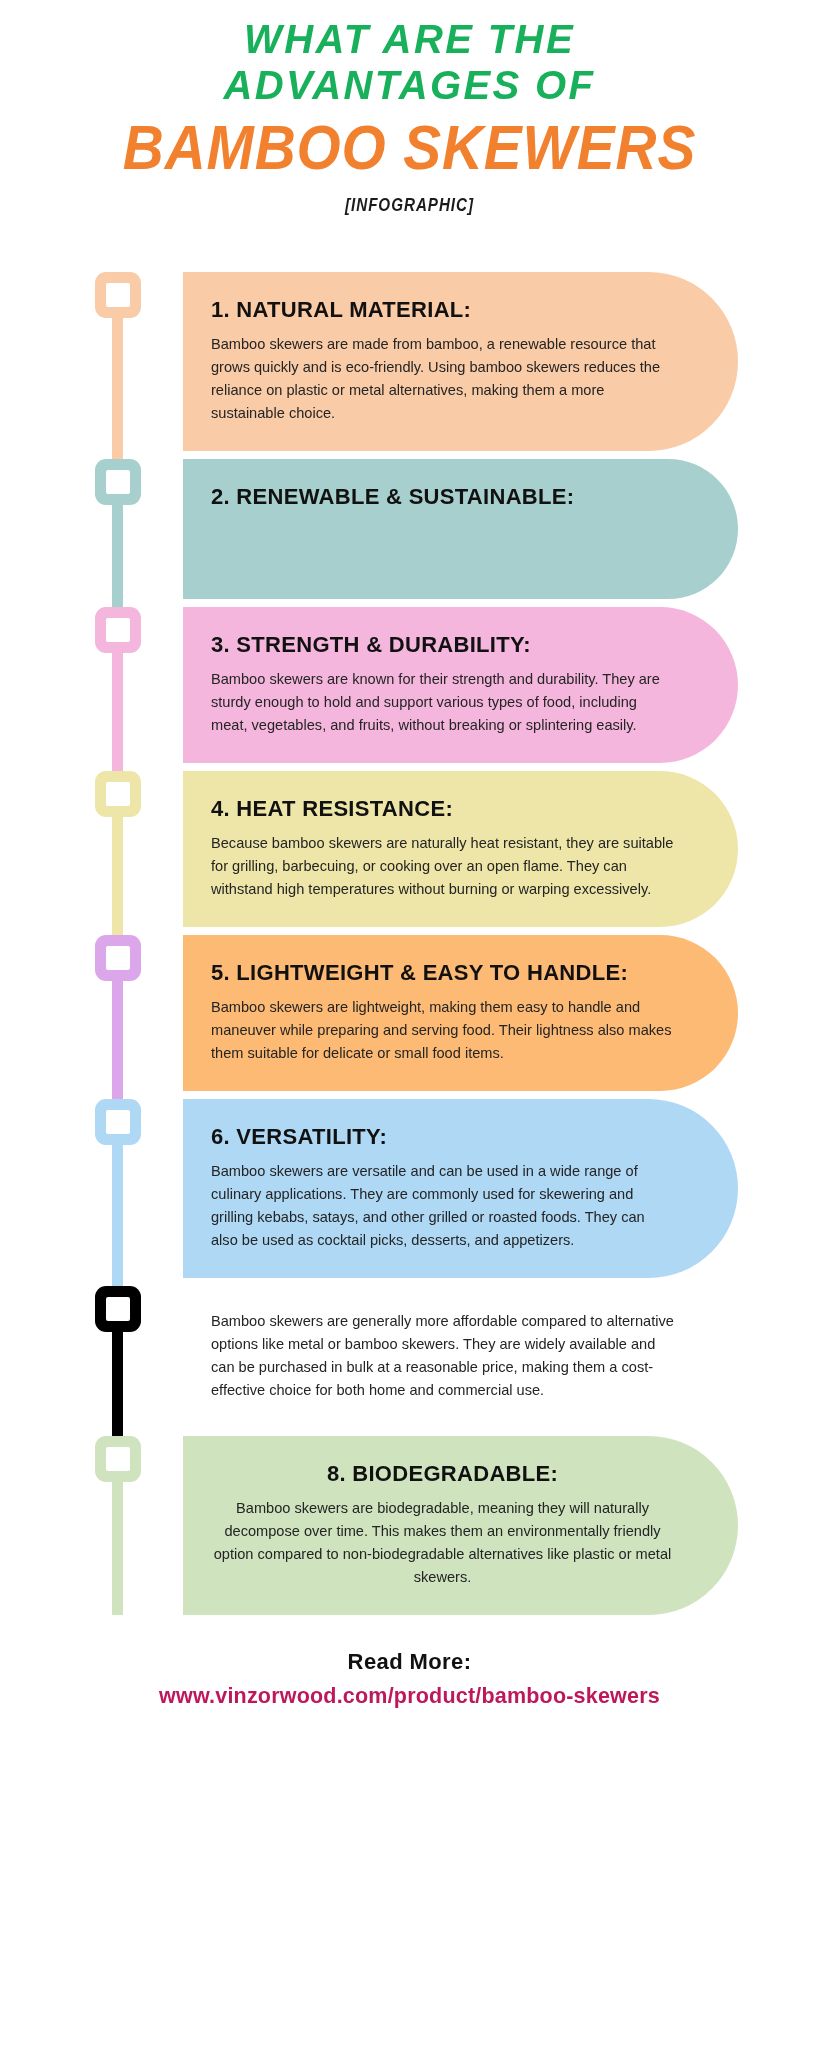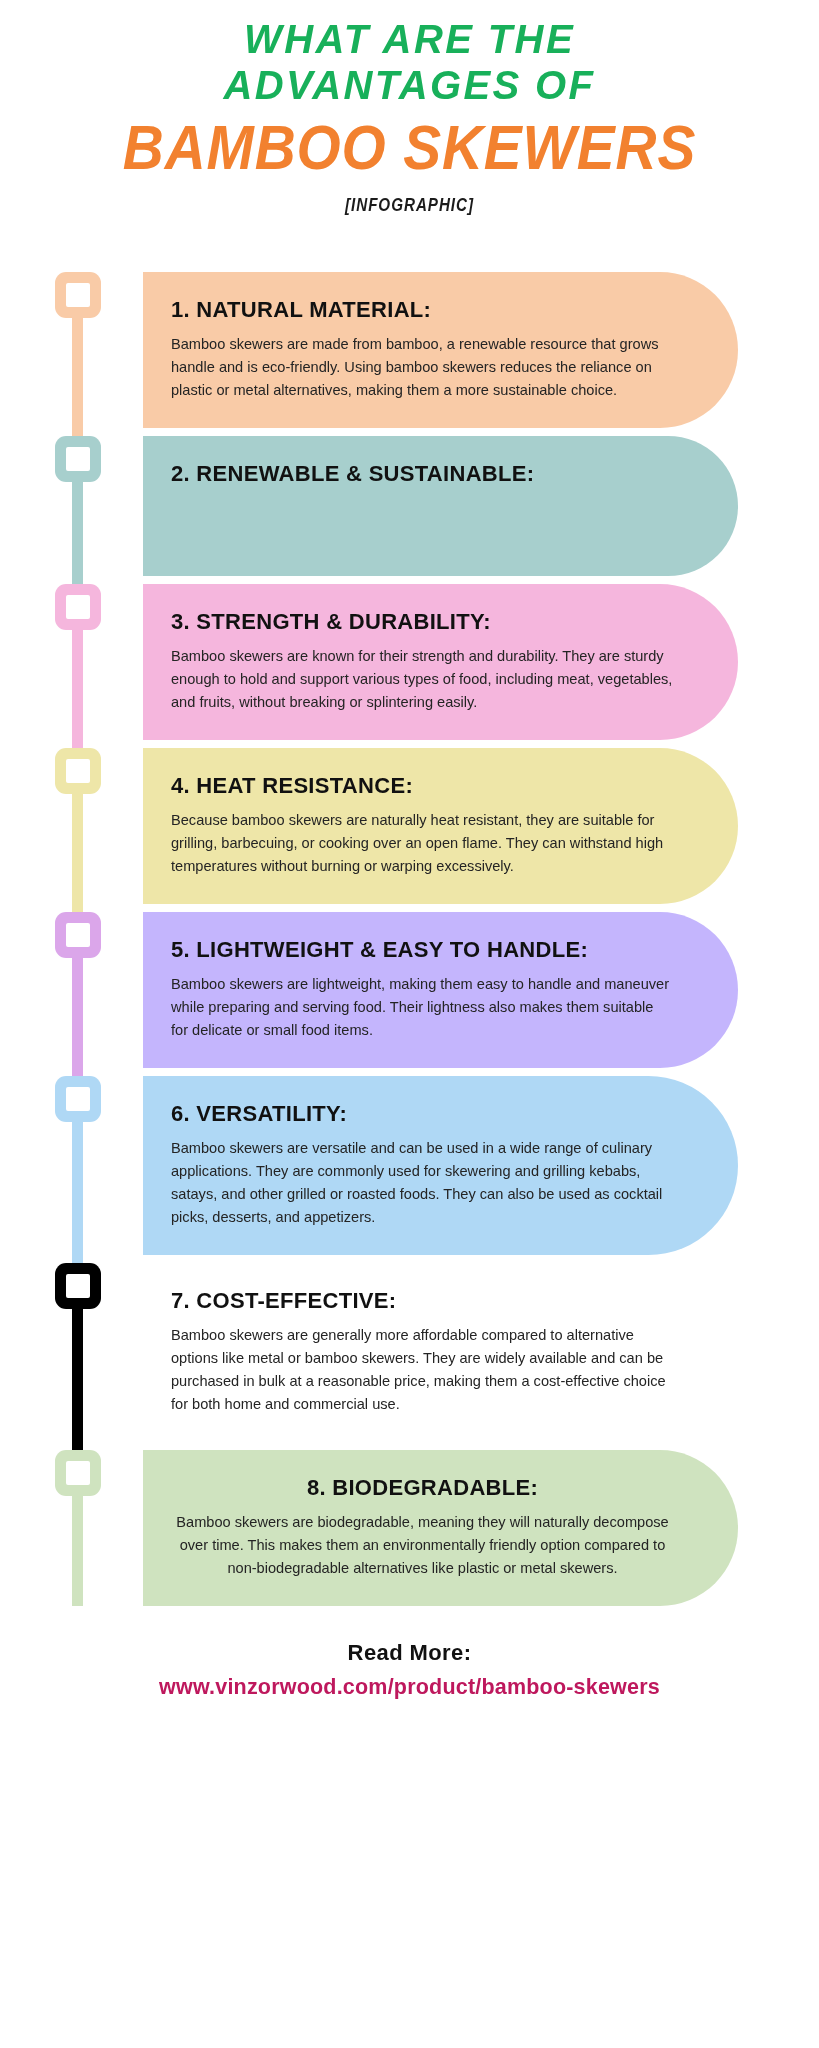--- a/index.html
+++ b/index.html
@@ -70,20 +70,21 @@
     position: relative;
     margin-top: 56px;
     padding-left: 0;
   }
 
   .row {
     position: relative;
     display: flex;
     align-items: stretch;
     margin-bottom: 8px;
+    padding-left: 40px;
   }
 
   
   .rail {
     position: relative;
     width: 143px;
     flex: 0 0 143px;
   }
   .marker {
     position: absolute;
@@ -184,21 +185,21 @@
 
   <div class="timeline">
 
     <div class="row">
       <div class="rail" style="color: rgb(249, 203, 167);">
         <span class="marker"></span>
         <span class="stem"></span>
       </div>
       <div class="card" style="background: rgb(249, 203, 167);">
         <h2 class="card-title">1. NATURAL MATERIAL:</h2>
-        <p class="card-body">Bamboo skewers are made from bamboo, a renewable resource that grows handle and is eco-friendly. Using bamboo skewers reduces the reliance on plastic or metal alternatives, making them a more sustainable choice.</p>
+        <p class="card-body">Bamboo skewers are made from bamboo, a renewable resource that grows quickly and is eco-friendly. Using bamboo skewers reduces the reliance on plastic or metal alternatives, making them a more sustainable choice.</p>
       </div>
     </div>
 
     <div class="row">
       <div class="rail" style="color: rgb(167, 207, 205);">
         <span class="marker"></span>
         <span class="stem"></span>
       </div>
       <div class="card" style="background: rgb(167, 207, 205);">
         <h2 class="card-title">2. RENEWABLE &amp; SUSTAINABLE:</h2>
@@ -225,21 +226,21 @@
         <h2 class="card-title">4. HEAT RESISTANCE:</h2>
         <p class="card-body">Because bamboo skewers are naturally heat resistant, they are suitable for grilling, barbecuing, or cooking over an open flame. They can withstand high temperatures without burning or warping excessively.</p>
       </div>
     </div>
 
     <div class="row">
       <div class="rail" style="color: rgb(219, 166, 234);">
         <span class="marker"></span>
         <span class="stem"></span>
       </div>
-      <div class="card" style="background: #c4b5fd;">
+      <div class="card" style="background: #fdba74;">
         <h2 class="card-title">5. LIGHTWEIGHT &amp; EASY TO HANDLE:</h2>
         <p class="card-body">Bamboo skewers are lightweight, making them easy to handle and maneuver while preparing and serving food. Their lightness also makes them suitable for delicate or small food items.</p>
       </div>
     </div>
 
     <div class="row">
       <div class="rail" style="color: rgb(175, 216, 245);">
         <span class="marker"></span>
         <span class="stem"></span>
       </div>
@@ -248,21 +249,20 @@
         <p class="card-body">Bamboo skewers are versatile and can be used in a wide range of culinary applications. They are commonly used for skewering and grilling kebabs, satays, and other grilled or roasted foods. They can also be used as cocktail picks, desserts, and appetizers.</p>
       </div>
     </div>
 
     <div class="row">
       <div class="rail">
         <span class="marker"></span>
         <span class="stem"></span>
       </div>
       <div class="card">
-        <h2 class="card-title">7. COST-EFFECTIVE:</h2>
         <p class="card-body">Bamboo skewers are generally more affordable compared to alternative options like metal or bamboo skewers. They are widely available and can be purchased in bulk at a reasonable price, making them a cost-effective choice for both home and commercial use.</p>
       </div>
     </div>
 
     <div class="row">
       <div class="rail" style="color: rgb(207, 227, 191);">
         <span class="marker"></span>
         <span class="stem"></span>
       </div>
       <div class="card" style="background: rgb(207, 227, 191); text-align: center;">

